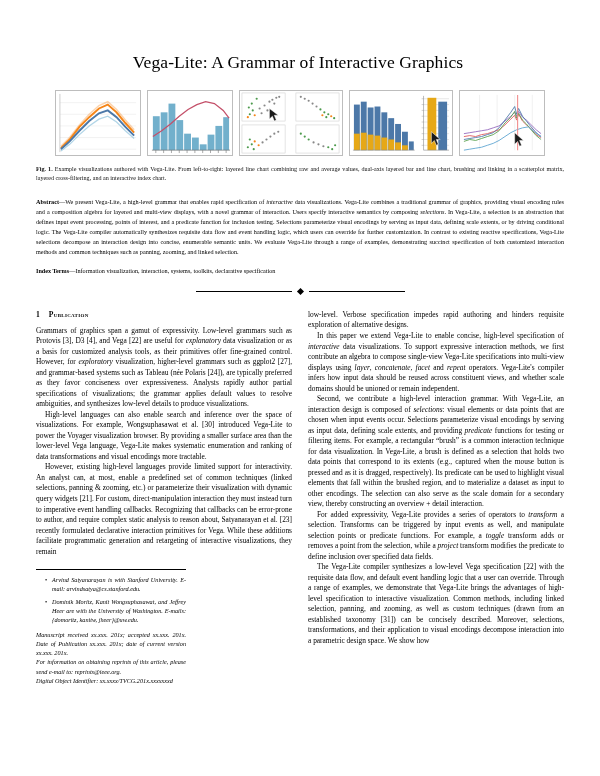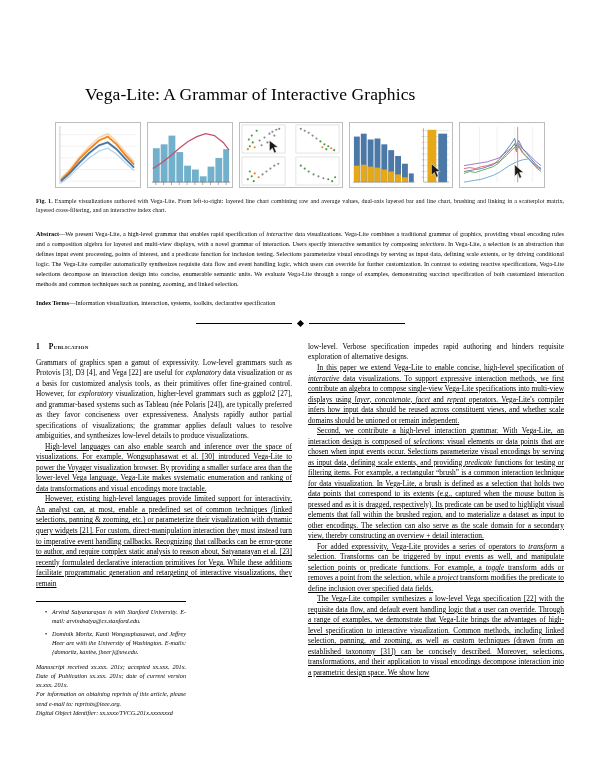--- a/index.html
+++ b/index.html
@@ -19,23 +19,22 @@
   .page {
     width: 600px;
     height: 776px;
     padding: 0;
     position: relative;
     box-sizing: border-box;
   }
 
   
   .title-block {
-    padding: 52px 60px 0 85px;
-    text-align: left;
-    margin-top: 32px;
+    padding: 52px 60px 0 56px;
+    text-align: center;
   }
   .paper-title {
     font-size: 17.5px;
     font-weight: normal;
     letter-spacing: 0.1px;
     margin: 0;
     line-height: 1.25;
   }
   .authors {
     font-size: 9.3px;
@@ -138,21 +137,21 @@
   .sec-num { font-weight: bold; }
   .sec-title {
     font-variant: small-caps;
     font-weight: bold;
     letter-spacing: 0.3px;
   }
   p.body {
     margin: 0;
     text-indent: 0;
   }
-  p.body + p.body { text-indent: 9px; text-decoration: underline; }
+  p.body + p.body { text-indent: 9px; }
   .col i { font-style: italic; }
 
   
   .footnote {
     margin-top: 12px;
     border-top: 1px solid #000;
     padding-top: 5px;
     width: 150px;
   }
   .fn-list {

